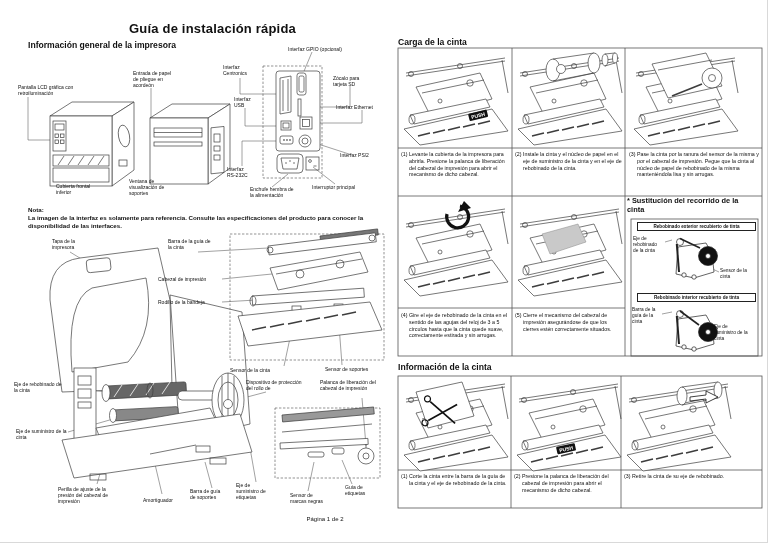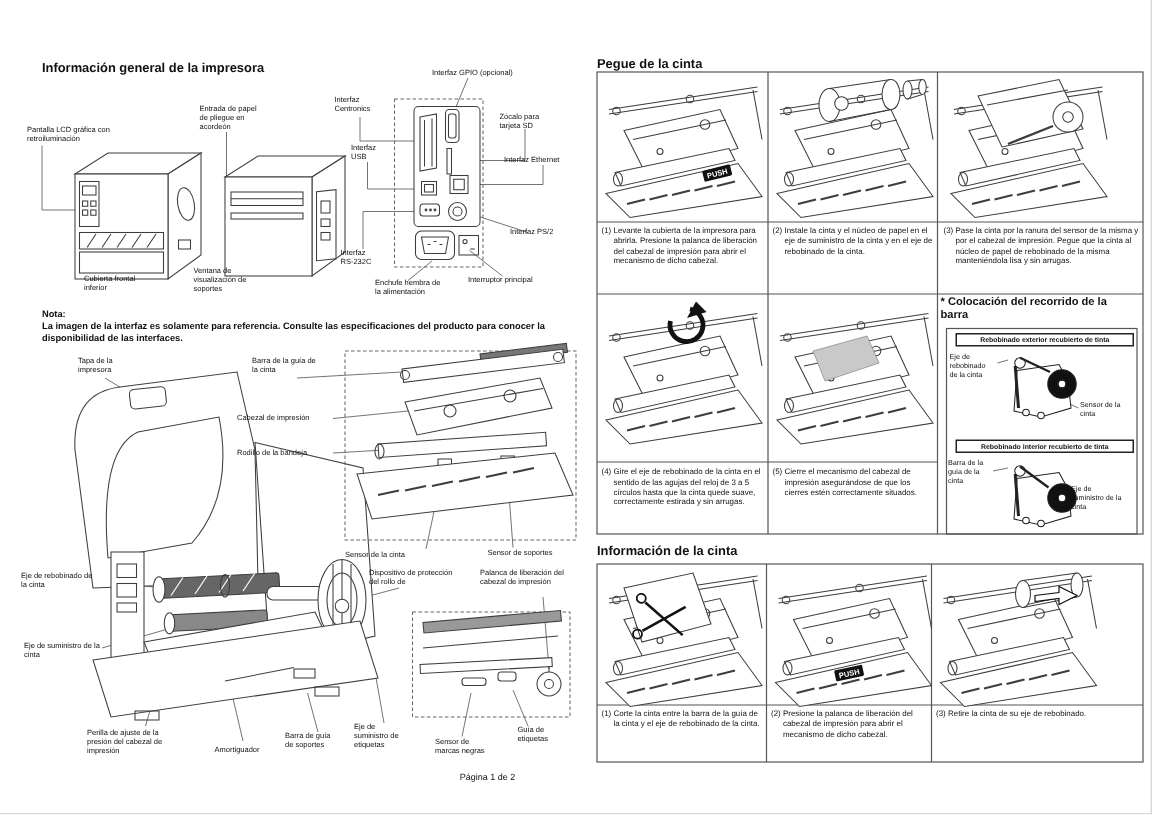--- a/index.html
+++ b/index.html
@@ -355,20 +355,21 @@
       <polygon points="8,13 36,9 42,20 44,38 24,44 6,40" fill="#fff"></polygon>
       <circle cx="38" cy="26" r="9.5" fill="#111"></circle>
       <circle cx="38" cy="26" r="2.5" fill="#fff"></circle>
       <path d="M10,5 L29,19" stroke-width="1.6"></path>
       <path d="M6.8,10 L9,38" stroke-width="2"></path>
       <circle cx="14" cy="41" r="2.2" fill="#fff"></circle>
       <circle cx="24" cy="43" r="2.2" fill="#fff"></circle>
     </g>
   </svg>
 
+  <div class="h1">Guía de instalación rápida</div>
   <div class="h2" style="left:28px;top:40px;">Información general de la impresora</div>
 
   <div class="lbl" style="left:18px;top:84px;width:62px;">Pantalla LCD gráfica con retroiluminación</div>
   <div class="lbl" style="left:56px;top:183px;width:38px;">Cubierta frontal inferior</div>
   <div class="lbl" style="left:133px;top:70px;width:42px;">Entrada de papel de pliegue en acordeón</div>
   <div class="lbl" style="left:129px;top:178px;width:42px;">Ventana de visualización de soportes</div>
   <div class="lbl" style="left:223px;top:64px;width:28px;">Interfaz Centronics</div>
   <div class="lbl" style="left:234px;top:96px;width:20px;">Interfaz USB</div>
   <div class="lbl" style="left:227px;top:166px;width:22px;">Interfaz RS-232C</div>
   <div class="lbl" style="left:288px;top:46px;width:70px;">Interfaz GPIO (opcional)</div>
@@ -391,21 +392,21 @@
   <div class="lbl" style="left:16px;top:428px;width:52px;">Eje de suministro de la cinta</div>
   <div class="lbl" style="left:246px;top:379px;width:56px;">Dispositivo de protección del rollo de</div>
   <div class="lbl" style="left:320px;top:379px;width:64px;">Palanca de liberación del cabezal de impresión</div>
   <div class="lbl" style="left:58px;top:486px;width:56px;">Perilla de ajuste de la presión del cabezal de impresión</div>
   <div class="lbl" style="left:143px;top:497px;width:50px;">Amortiguador</div>
   <div class="lbl" style="left:190px;top:488px;width:36px;">Barra de guía de soportes</div>
   <div class="lbl" style="left:236px;top:482px;width:34px;">Eje de suministro de etiquetas</div>
   <div class="lbl" style="left:290px;top:492px;width:36px;">Sensor de marcas negras</div>
   <div class="lbl" style="left:345px;top:484px;width:28px;">Guía de etiquetas</div>
 
-  <div class="h2" style="left:398px;top:37px;">Pegue de la cinta</div>
+  <div class="h2" style="left:398px;top:37px;">Carga de la cinta</div>
 
   <div class="cap" style="left:399px;top:149px;width:111px;">
     <span class="num">(1)</span>
     <span class="txt">Levante la cubierta de la impresora para abrirla. Presione la palanca de liberación del cabezal de impresión para abrir el mecanismo de dicho cabezal.</span>
   </div>
   <div class="cap" style="left:513px;top:149px;width:110px;">
     <span class="num">(2)</span>
     <span class="txt">Instale la cinta y el núcleo de papel en el eje de suministro de la cinta y en el eje de rebobinado de la cinta.</span>
   </div>
   <div class="cap" style="left:627px;top:149px;width:133px;">
@@ -414,21 +415,21 @@
   </div>
   <div class="cap" style="left:399px;top:310px;width:111px;">
     <span class="num">(4)</span>
     <span class="txt">Gire el eje de rebobinado de la cinta en el sentido de las agujas del reloj de 3 a 5 círculos hasta que la cinta quede suave, correctamente estirada y sin arrugas.</span>
   </div>
   <div class="cap" style="left:513px;top:310px;width:110px;">
     <span class="num">(5)</span>
     <span class="txt">Cierre el mecanismo del cabezal de impresión asegurándose de que los cierres estén correctamente situados.</span>
   </div>
 
-  <div class="h3" style="left:627px;top:197px;width:124px;">* Colocación del recorrido de la barra</div>
+  <div class="h3" style="left:627px;top:197px;width:124px;">* Sustitución del recorrido de la cinta</div>
   <div class="boxlbl" style="left:637px;top:222px;width:117px;">Rebobinado exterior recubierto de tinta</div>
   <div class="boxlbl" style="left:637px;top:293px;width:117px;">Rebobinado interior recubierto de tinta</div>
   <div class="plbl" style="left:633px;top:236px;width:30px;">Eje de rebobinado de la cinta</div>
   <div class="plbl" style="left:720px;top:268px;width:36px;">Sensor de la cinta</div>
   <div class="plbl" style="left:632px;top:307px;width:28px;">Barra de la guía de la cinta</div>
   <div class="plbl" style="left:714px;top:324px;width:34px;">Eje de suministro de la cinta</div>
 
   <div class="h2" style="left:398px;top:362px;">Información de la cinta</div>
 
   <div class="cap" style="left:399px;top:471px;width:110px;">

